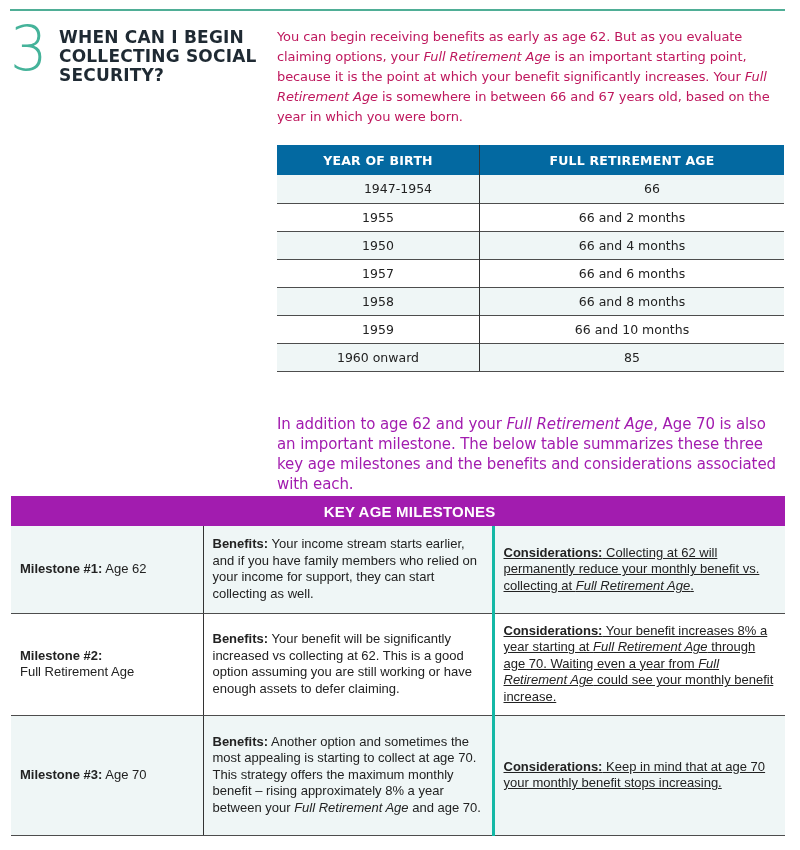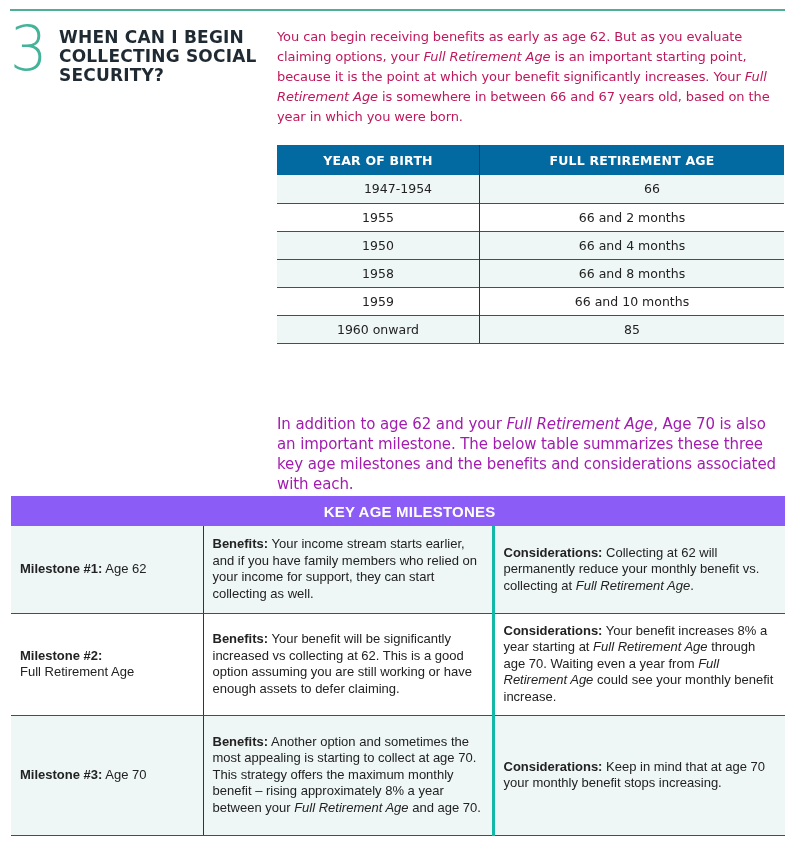--- a/index.html
+++ b/index.html
@@ -19,25 +19,25 @@
     .fra-table th:first-child { border-right: 1px solid #333; }
     .fra-table td { height: 28px; text-align: center; color: #222; border-top: 1px solid #4d4d4d; }
     .fra-table td:first-child { border-right: 1px solid #333; }
     .fra-table tr.alt td { background: #eff6f6; }
     .fra-table tr:last-child td { border-bottom: 1px solid #4d4d4d; }
     .fra-table tbody tr:first-child td { border-top: none; padding-left: 40px; }
 
     .para2 { position: absolute; left: 277px; top: 414px; width: 510px; font-size: 15px; line-height: 20px; color: #a21caf; letter-spacing: -0.1px; }
 
     .ms-table { position: absolute; left: 11px; top: 496px; width: 774px; border-collapse: collapse; font-family: "Liberation Sans", sans-serif; font-size: 13px; }
-    .ms-table th { background: #8b5cf6; color: #fff; height: 30px; font-weight: bold; font-size: 15px; text-align: center; font-family: "Liberation Sans", sans-serif; letter-spacing: 0.2px; padding-left: 23px; }
+    .ms-table th { background: #a21caf; color: #fff; height: 30px; font-weight: bold; font-size: 15px; text-align: center; font-family: "Liberation Sans", sans-serif; letter-spacing: 0.2px; padding-left: 23px; }
     .ms-table td { vertical-align: middle; padding: 6px 9px; line-height: 16.5px; color: #222; border-bottom: 1px solid #4d4d4d; }
     .ms-table td.c1 { width: 192px; border-right: 1px solid #333; }
     .ms-table td.c2 { width: 290px; border-right: 3px solid #14b8a6; }
-    .ms-table td.c3 { width: 292px; }
+    .ms-table td.c3 { width: 292px; text-decoration: underline; }
     .ms-table tr.alt td { background: #eff6f6; }
     .ms-table tr.r1 td { height: 87px; }
     .ms-table tr.r2 td { height: 102px; }
     .ms-table tr.r3 td { height: 120px; }
     .ms-table b { font-weight: bold; }
   </style>
 </head>
 <body>
 
 <div class="top-rule"></div>
@@ -59,20 +59,24 @@
         <td>1947-1954</td>
         <td>66</td>
       </tr>
     <tr>
         <td>1955</td>
         <td>66 and 2 months</td>
       </tr>
     <tr class="alt">
         <td>1950</td>
         <td>66 and 4 months</td>
+      </tr>
+    <tr>
+        <td>1957</td>
+        <td>66 and 6 months</td>
       </tr>
     <tr class="alt">
         <td>1958</td>
         <td>66 and 8 months</td>
       </tr>
     <tr>
         <td>1959</td>
         <td>66 and 10 months</td>
       </tr>
     <tr class="alt">

